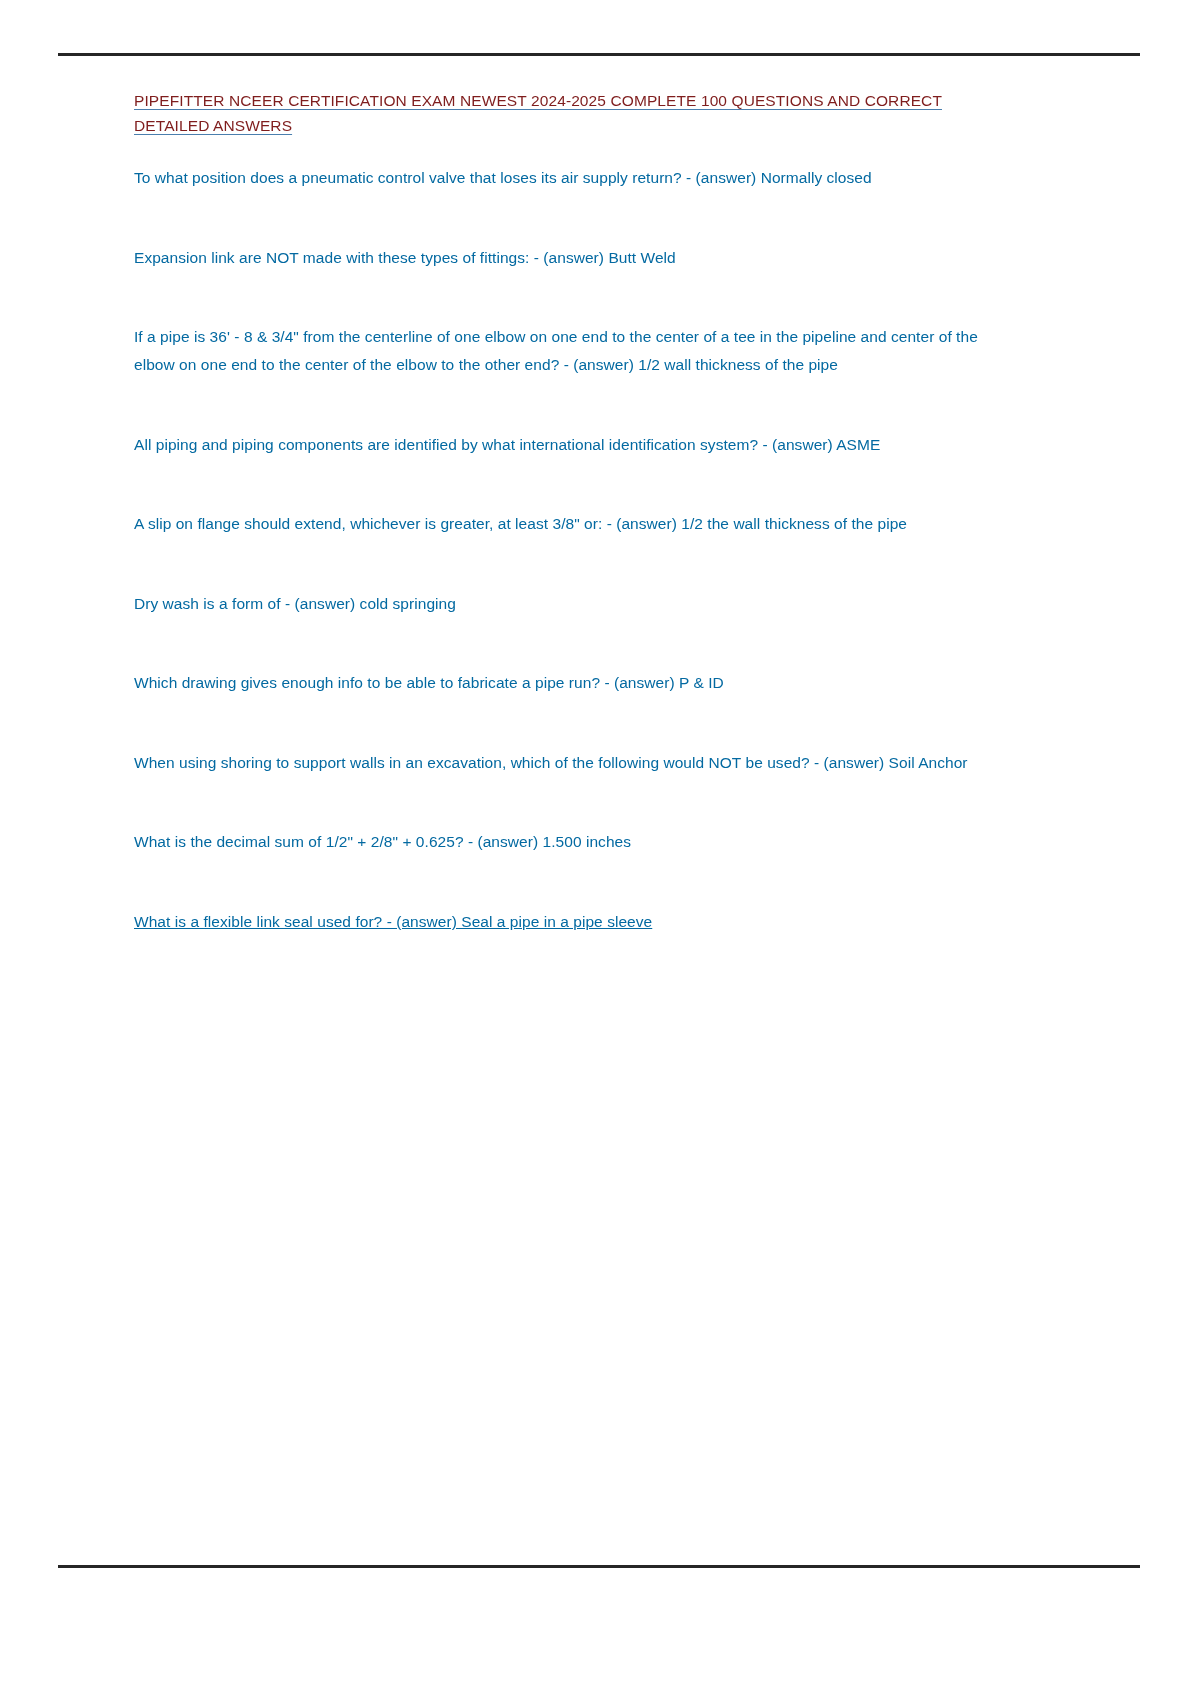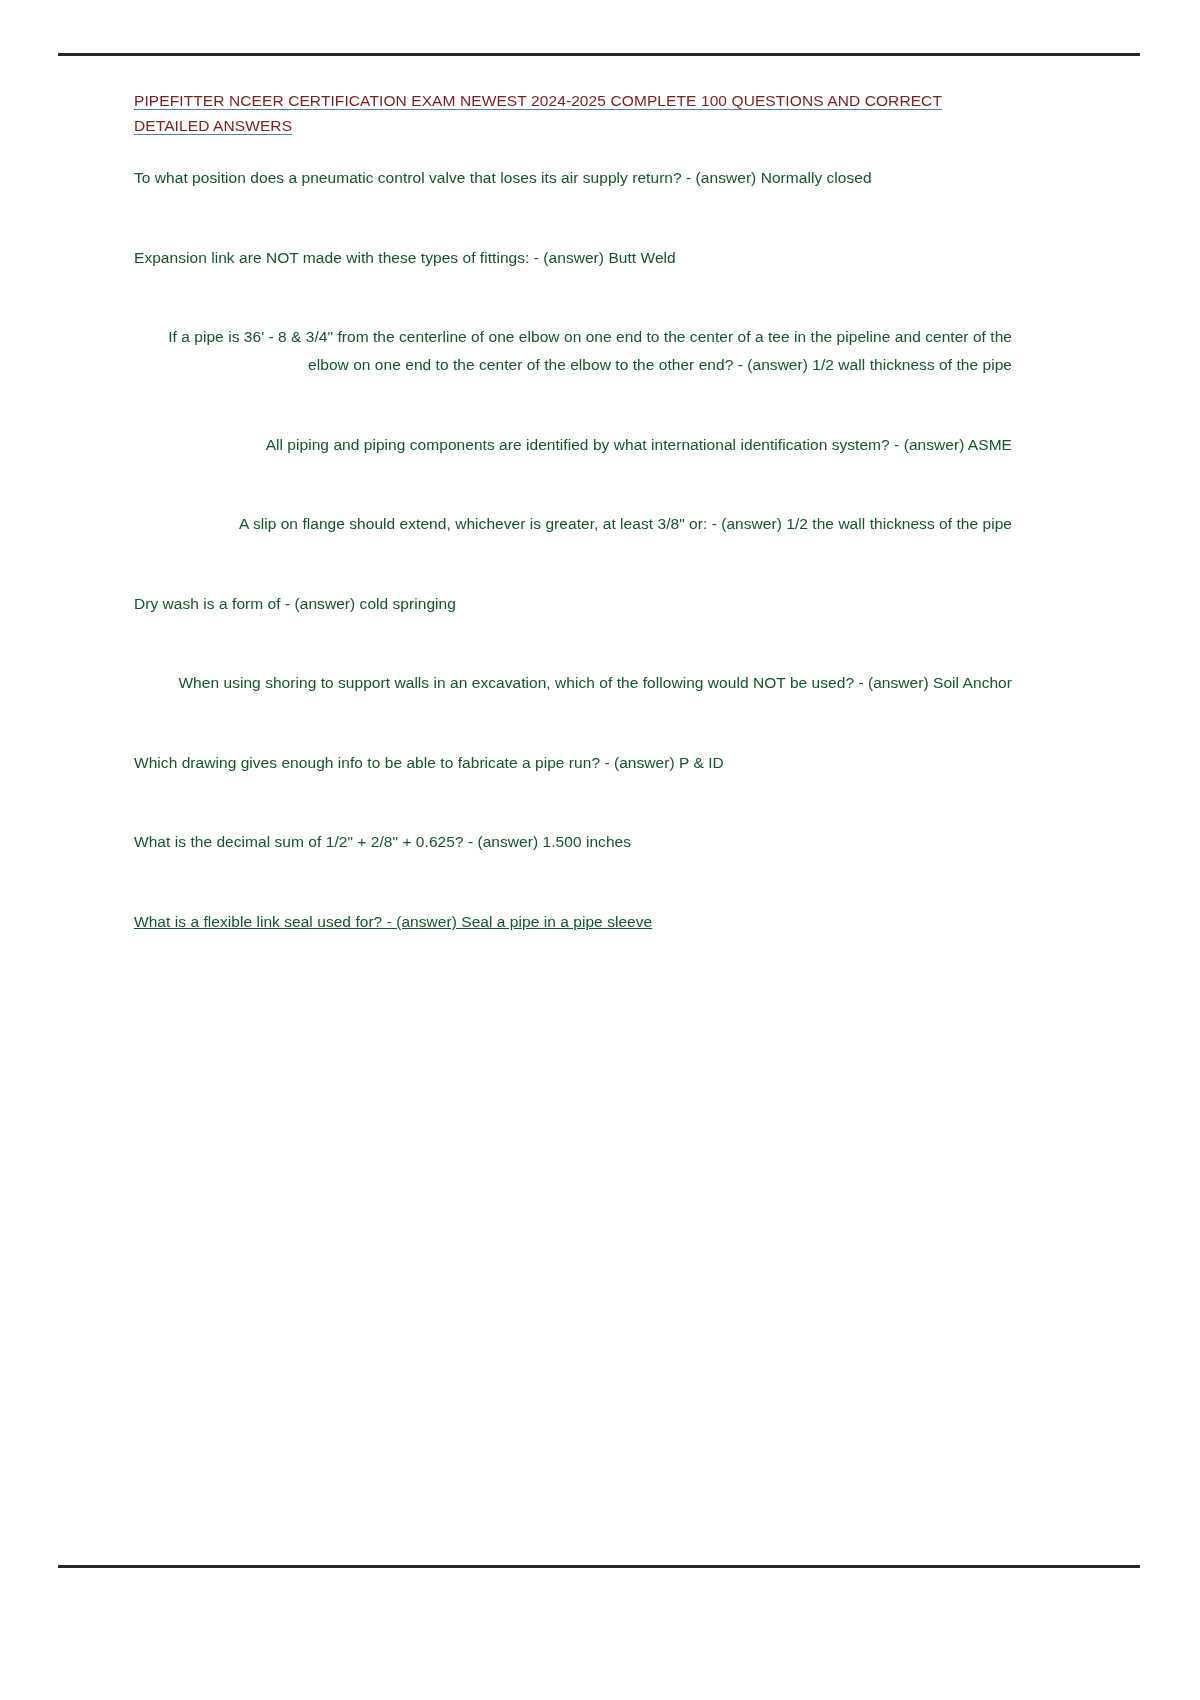--- a/index.html
+++ b/index.html
@@ -52,48 +52,48 @@
     text-decoration-thickness: 1px;
     letter-spacing: 0.1px;
     margin: 0 0 26px 0;
     max-width: 870px;
   }
 
   
   .qa {
     font-size: 15.5px;
     line-height: 1.78;
-    color: #14532d;
+    color: #0369a1;
     margin: 0 0 52px 0;
     letter-spacing: 0.05px;
     max-width: 870px;
   }
   .qa:last-child { margin-bottom: 17px; text-decoration: underline; }
 
-  .qa-wide { max-width: 880px; text-align: right; }
+  .qa-wide { max-width: 880px; }
 </style>
 </head>
 <body>
 
 <div class="page">
 
   <div class="rule top"></div>
 
   <div class="content">
 
     <h1 class="doc-title">PIPEFITTER NCEER CERTIFICATION EXAM NEWEST 2024-2025 COMPLETE 100 QUESTIONS AND CORRECT DETAILED ANSWERS</h1>
 
     <p class="qa">To what position does a pneumatic control valve that loses its air supply return? -  (answer)  Normally closed</p>
     <p class="qa">Expansion link are NOT made with these types of fittings: -  (answer)  Butt Weld</p>
     <p class="qa qa-wide">If a pipe is 36' - 8 &amp; 3/4" from the centerline of one elbow on one end to the center of a tee in the pipeline and center of the elbow on one end to the center of the elbow to the other end? -  (answer) 1/2 wall thickness of the pipe</p>
     <p class="qa qa-wide">All piping and piping components are identified by what international identification system? -  (answer) ASME</p>
     <p class="qa qa-wide">A slip on flange should extend, whichever is greater, at least 3/8" or: -  (answer)  1/2 the wall thickness of the pipe</p>
     <p class="qa">Dry wash is a form of -  (answer)  cold springing</p>
+    <p class="qa">Which drawing gives enough info to be able to fabricate a pipe run? -  (answer)  P &amp; ID</p>
     <p class="qa qa-wide">When using shoring to support walls in an excavation, which of the following would NOT be used? - (answer)  Soil Anchor</p>
-    <p class="qa">Which drawing gives enough info to be able to fabricate a pipe run? -  (answer)  P &amp; ID</p>
     <p class="qa">What is the decimal sum of 1/2" + 2/8" + 0.625? -  (answer)  1.500 inches</p>
     <p class="qa">What is a flexible link seal used for? -  (answer)  Seal a pipe in a pipe sleeve</p>
 
   </div>
 
   <div class="rule bottom"></div>
 
 </div>
 
 </body></html>

